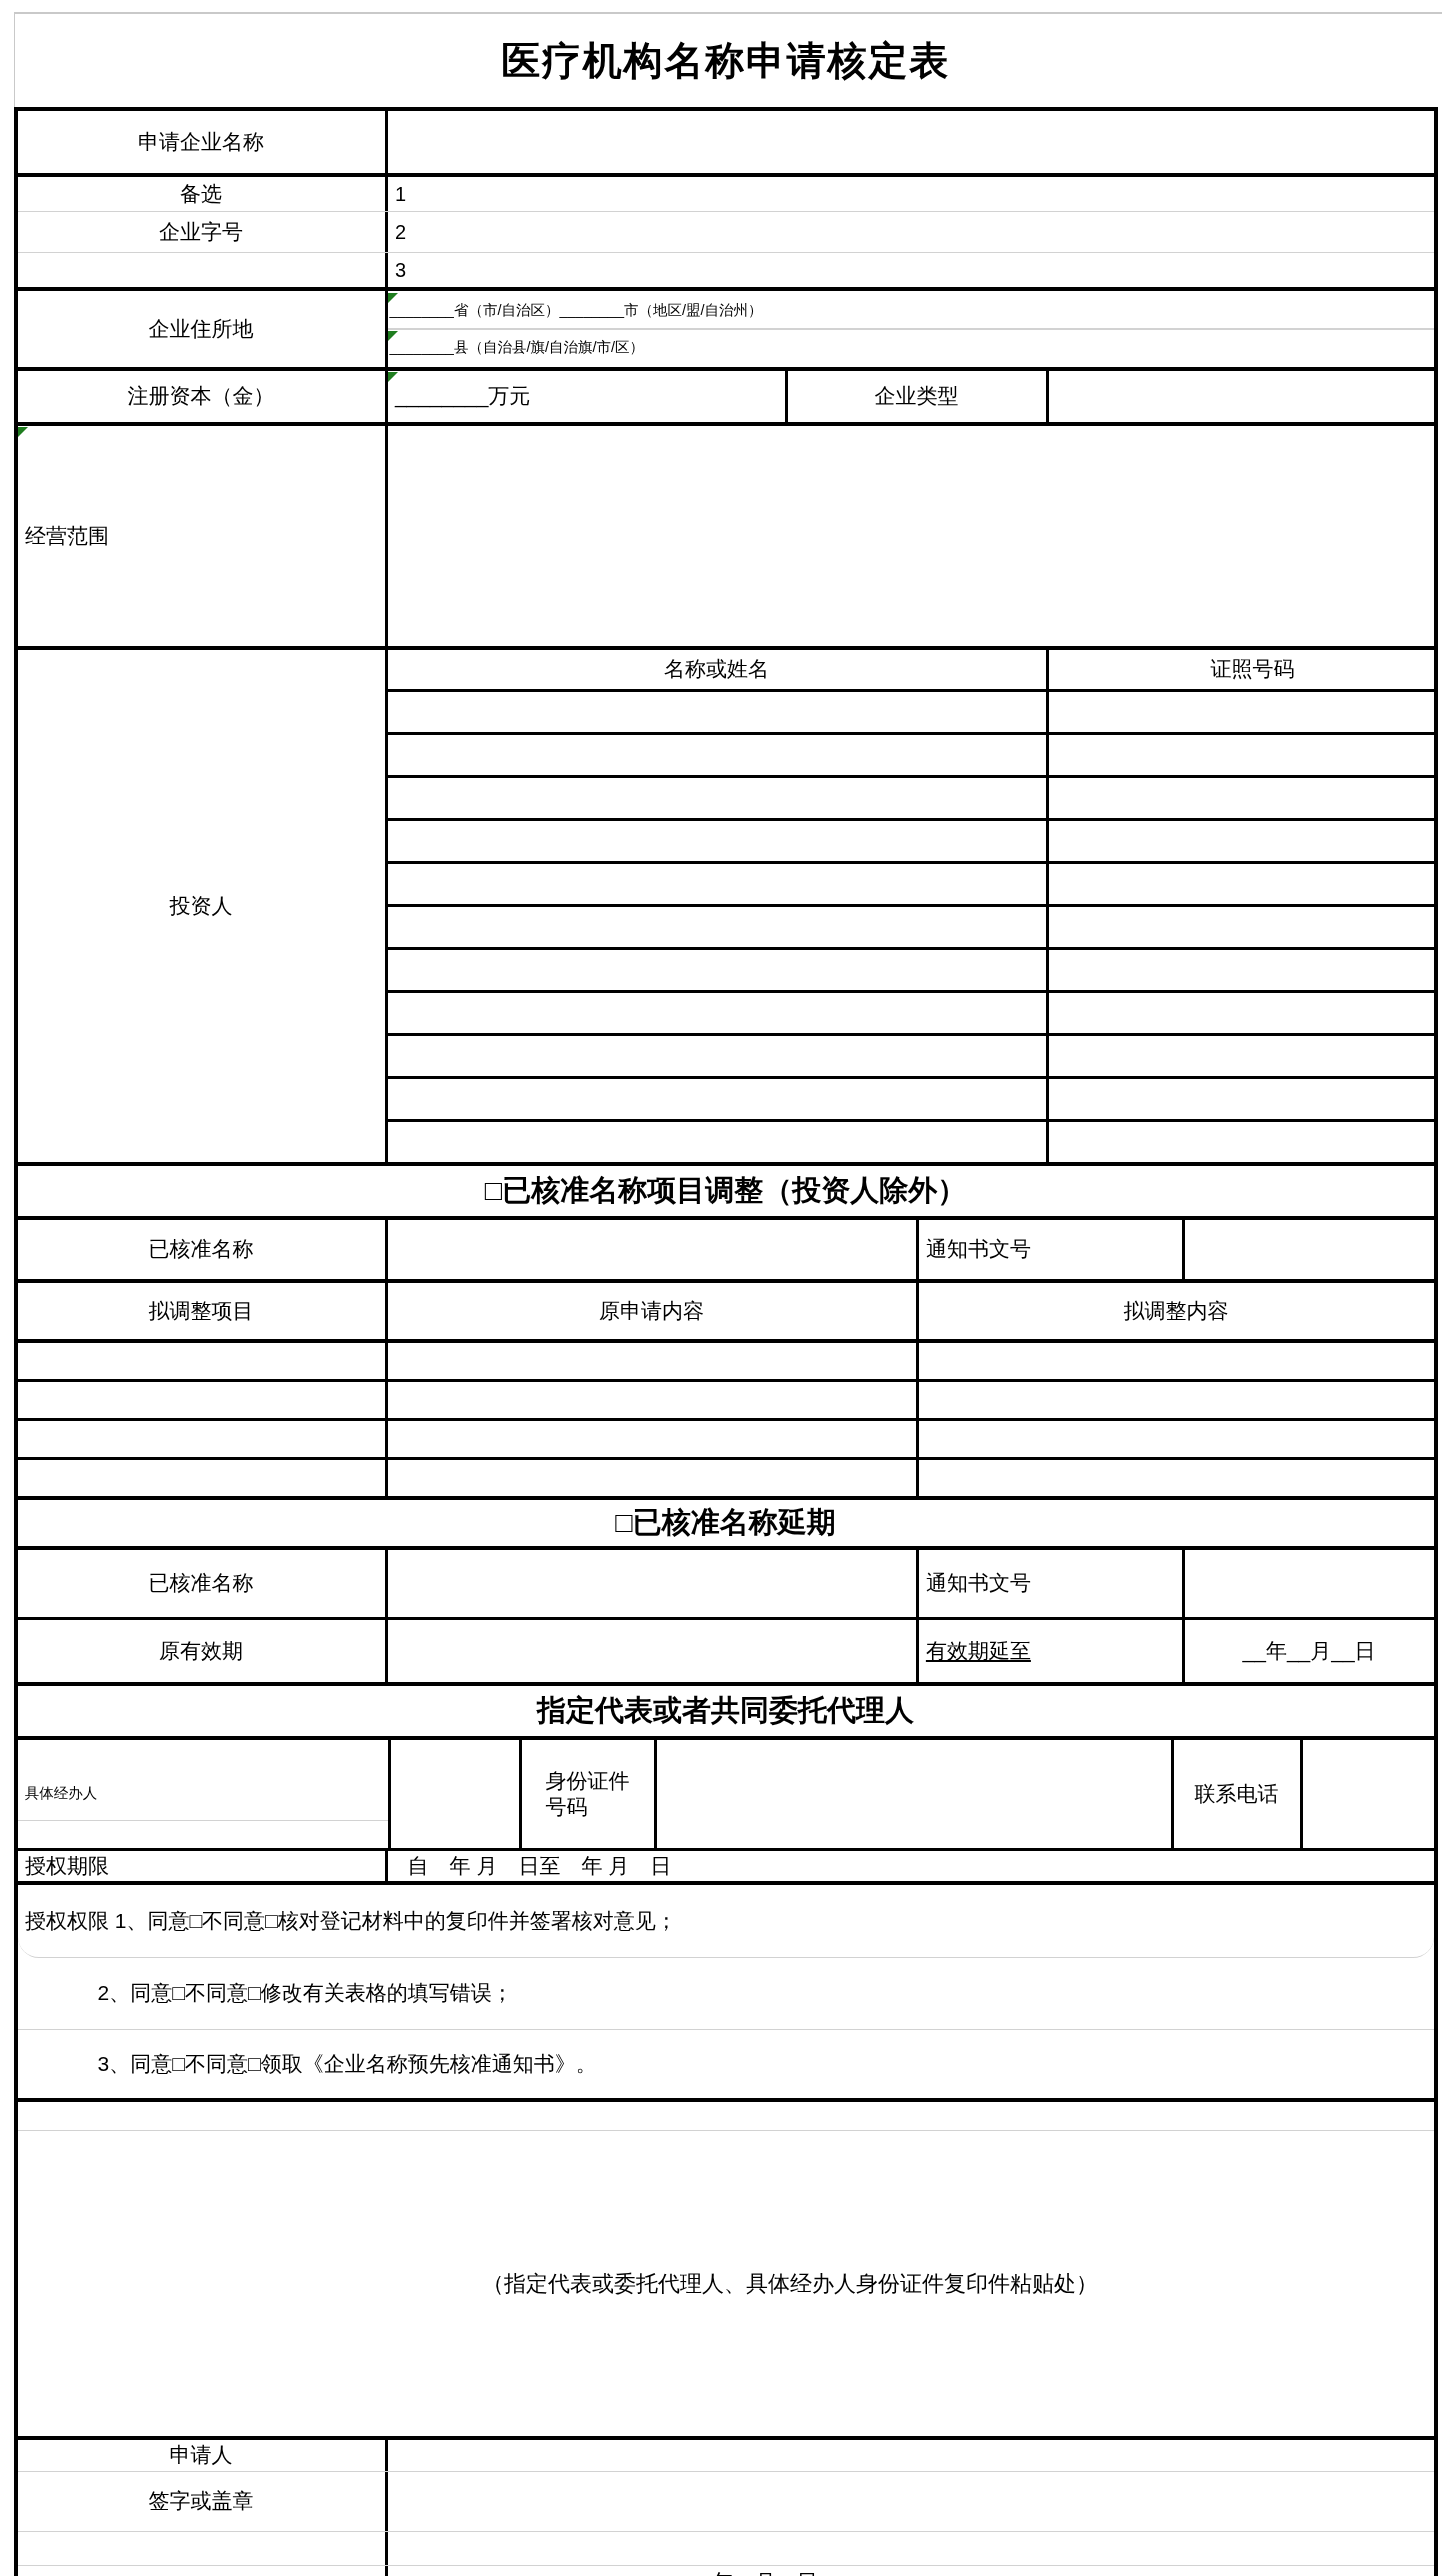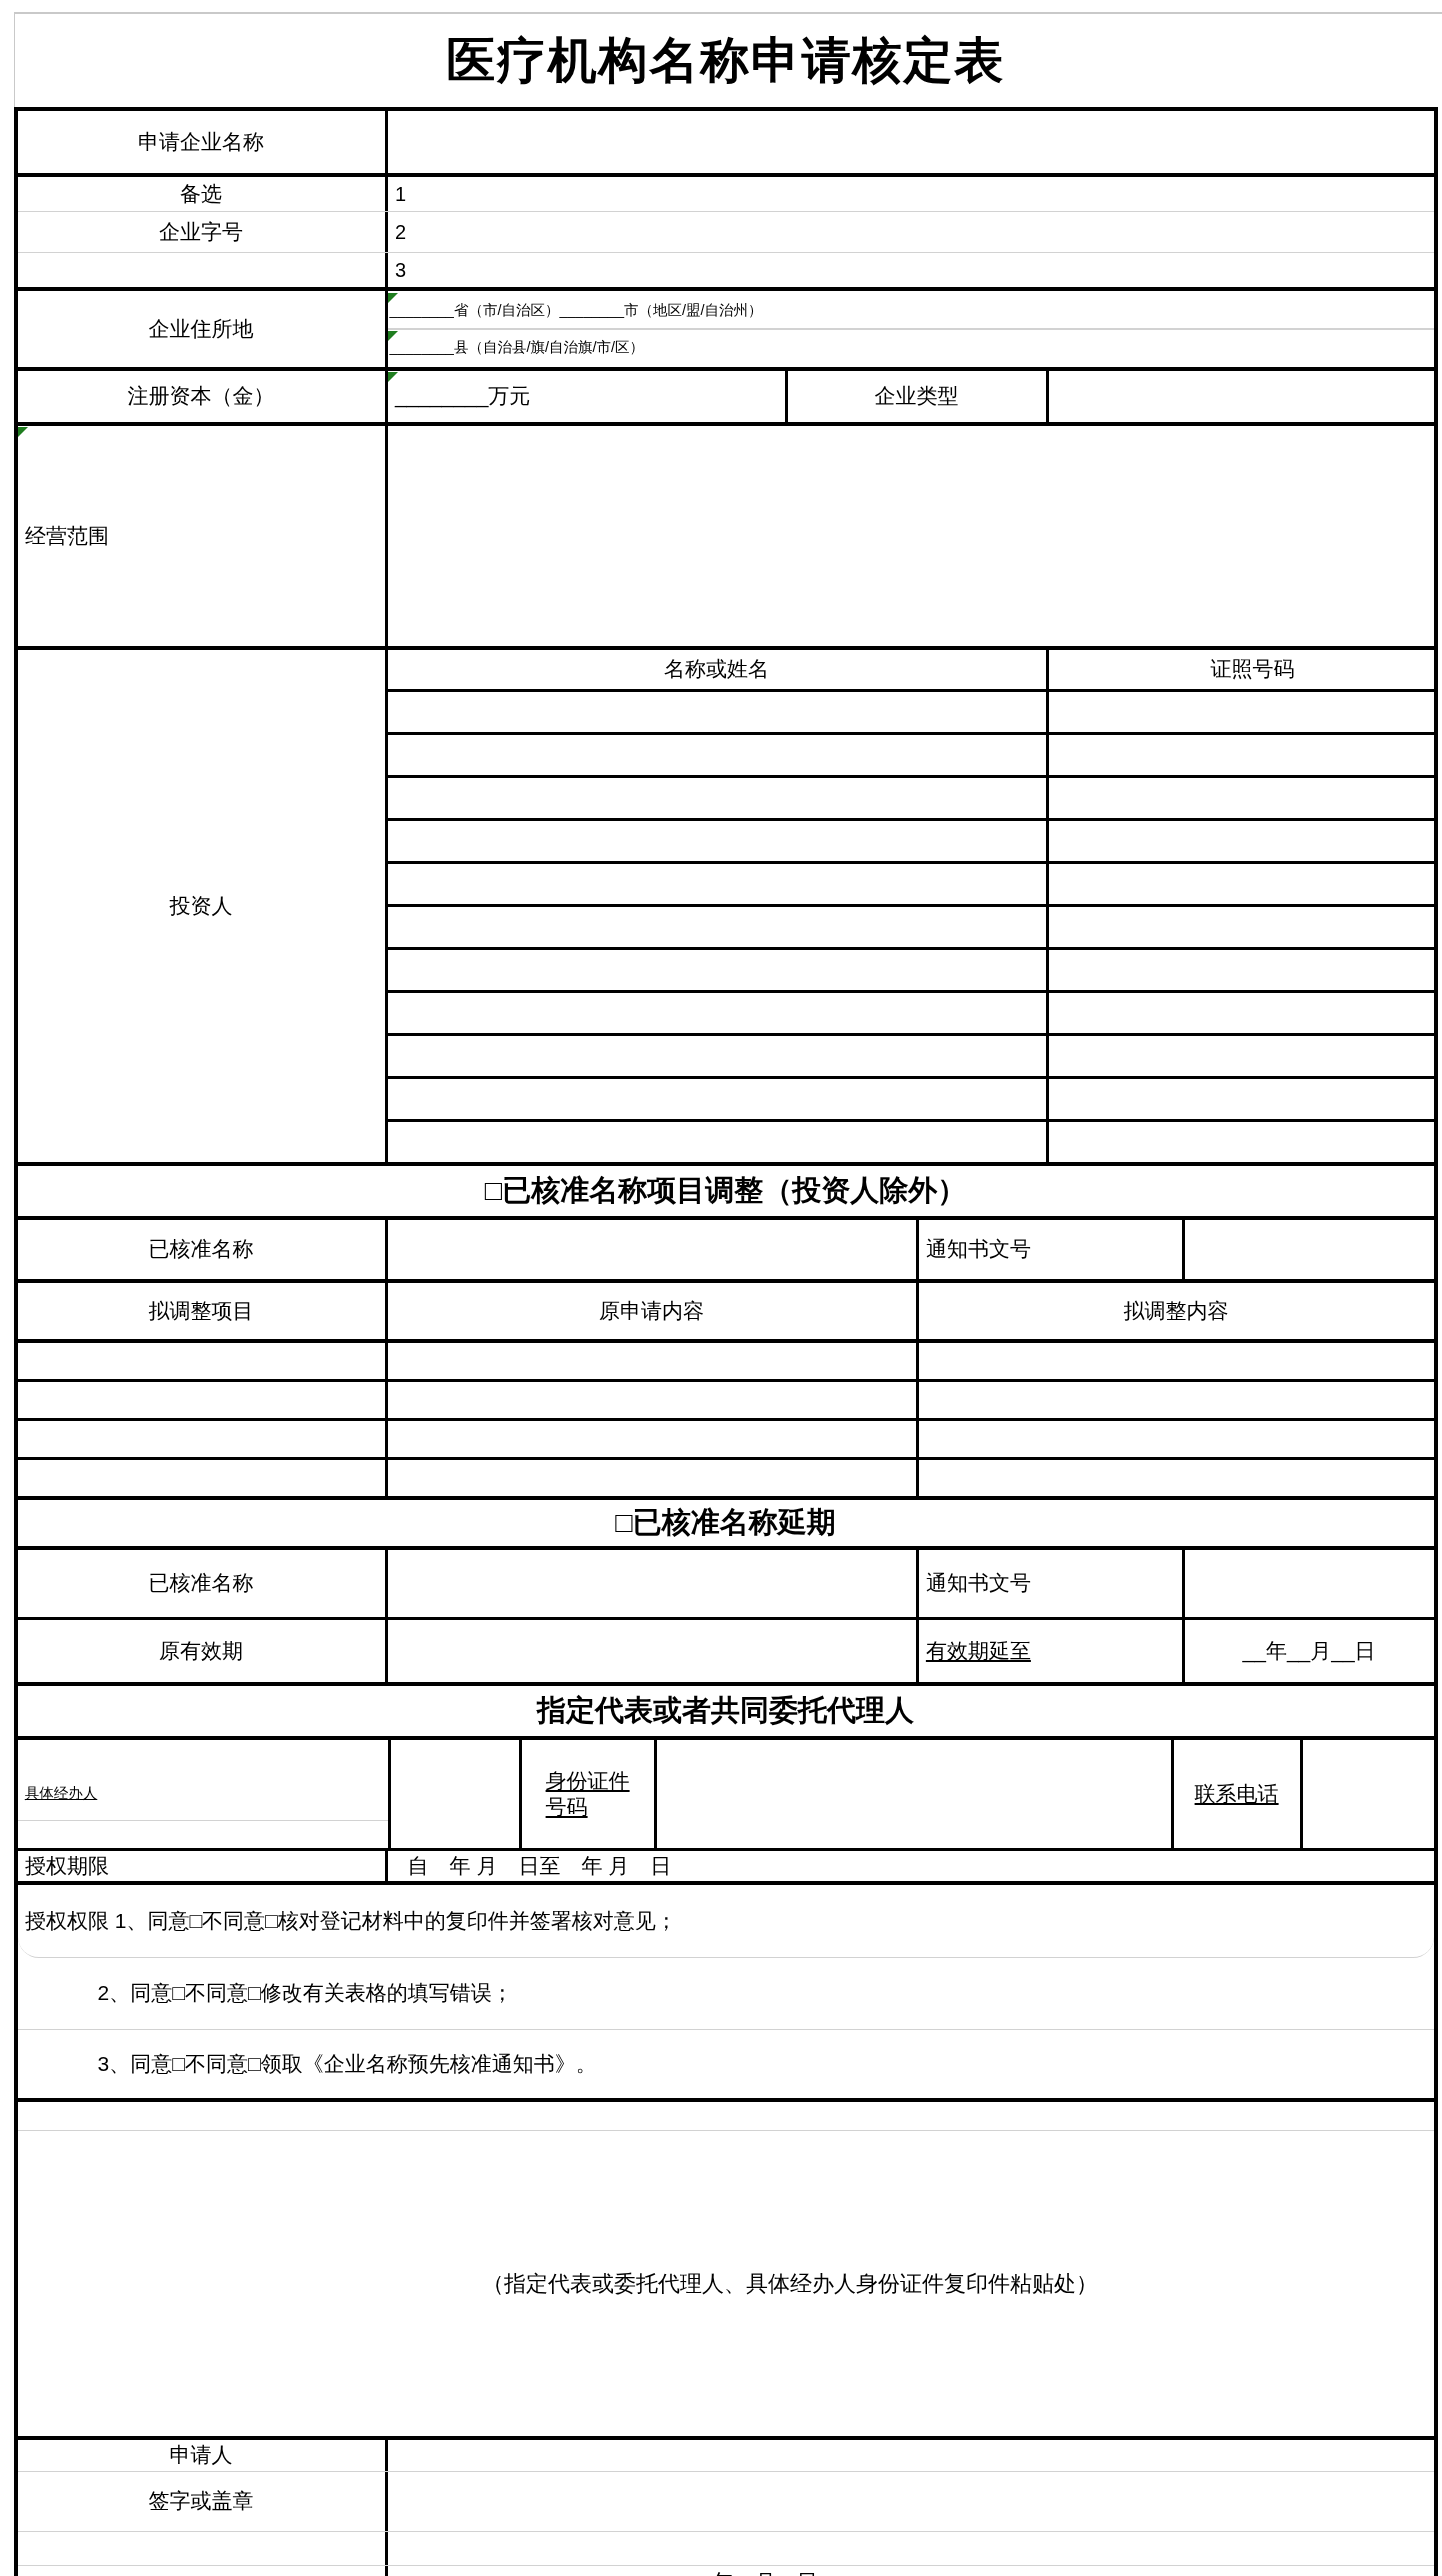--- a/index.html
+++ b/index.html
@@ -4,21 +4,21 @@
 <style>
   html,body{margin:0;padding:0;background:#ffffff;}
   .page{position:relative;width:1442px;height:2576px;background:#ffffff;overflow:hidden;
         font-family:"Liberation Sans","DejaVu Sans",sans-serif;color:#000;}
   
   .edge-top{position:absolute;left:13.6px;top:11.8px;right:0;height:1.8px;background:#c9c9c9;}
   .edge-left{position:absolute;left:13.6px;top:11.8px;width:1.8px;height:95px;background:#c9c9c9;}
 
   .title{position:absolute;left:13.6px;top:14.5px;width:1424px;height:93px;
          display:flex;align-items:center;justify-content:center;
-         font-size:49px;font-weight:bold;letter-spacing:1.8px;}
+         font-size:39px;font-weight:bold;letter-spacing:1.8px;}
 
   .form{position:absolute;left:13.6px;top:107px;width:1424px;box-sizing:border-box;
         border:4.5px solid #000;background:#fff;}
 
   .row{display:flex;box-sizing:border-box;}
   .bbK{border-bottom:4.5px solid #000;}   
   .bbk{border-bottom:3.6px solid #000;}   
   .bbg{border-bottom:1.8px solid #d2d2d2;}
 
   .c{box-sizing:border-box;display:flex;align-items:center;padding:0 7.3px;
@@ -211,21 +211,21 @@
       <div class="c grow"></div>
     </div>
     <div class="row bbK" style="height:66px;">
       <div class="c cc col-label vr">原有效期</div>
       <div class="c vr" style="flex:0 0 531px;"></div>
       <div class="c vr" style="flex:0 0 266px;text-decoration:underline;">有效期延至</div>
       <div class="c cc grow">__年__月__日</div>
     </div>
 
     <div class="sect-h bbK" style="height:54px;">指定代表或者共同委托代理人</div>
-    <div class="row bbk" style="height:111px;text-decoration:underline;">
+    <div class="row bbk" style="height:111px;">
       <div class="stack vr col-label" style="flex:0 0 370px;padding:0;">
         <div class="subline" style="height:53px;">
           <span style="padding-left:5.4px;">具体经办人</span>
         </div>
         <div class="subdiv"></div>
       </div>
       <div class="c vr" style="flex:0 0 131px;"></div>
       <div class="c cc vr" style="flex:0 0 135px;">
         <span>
           <span>身份证件</span><br>

